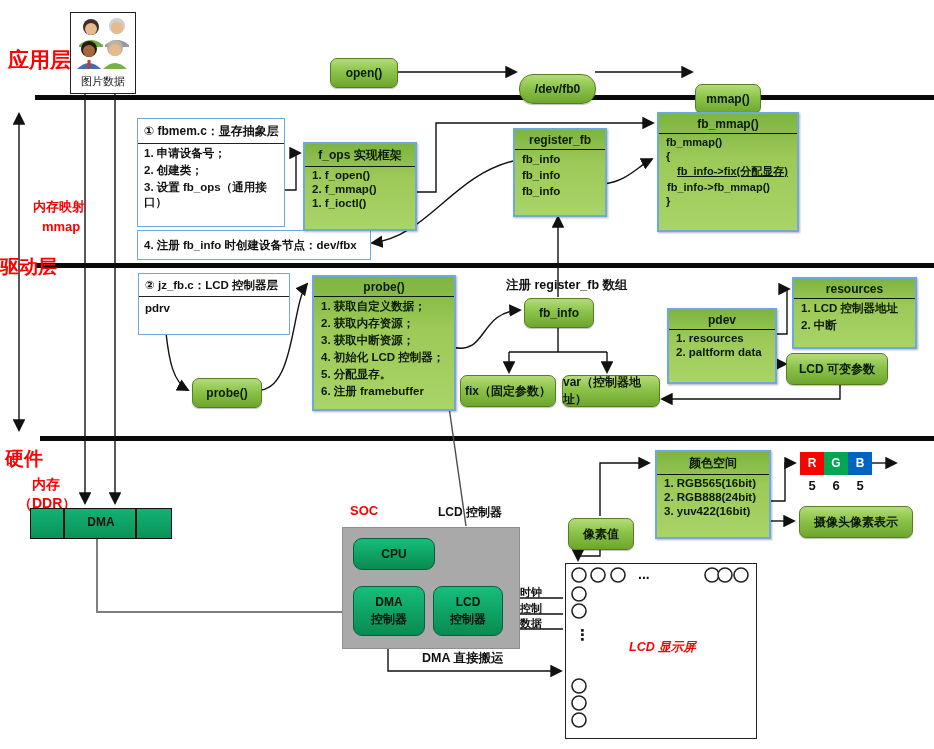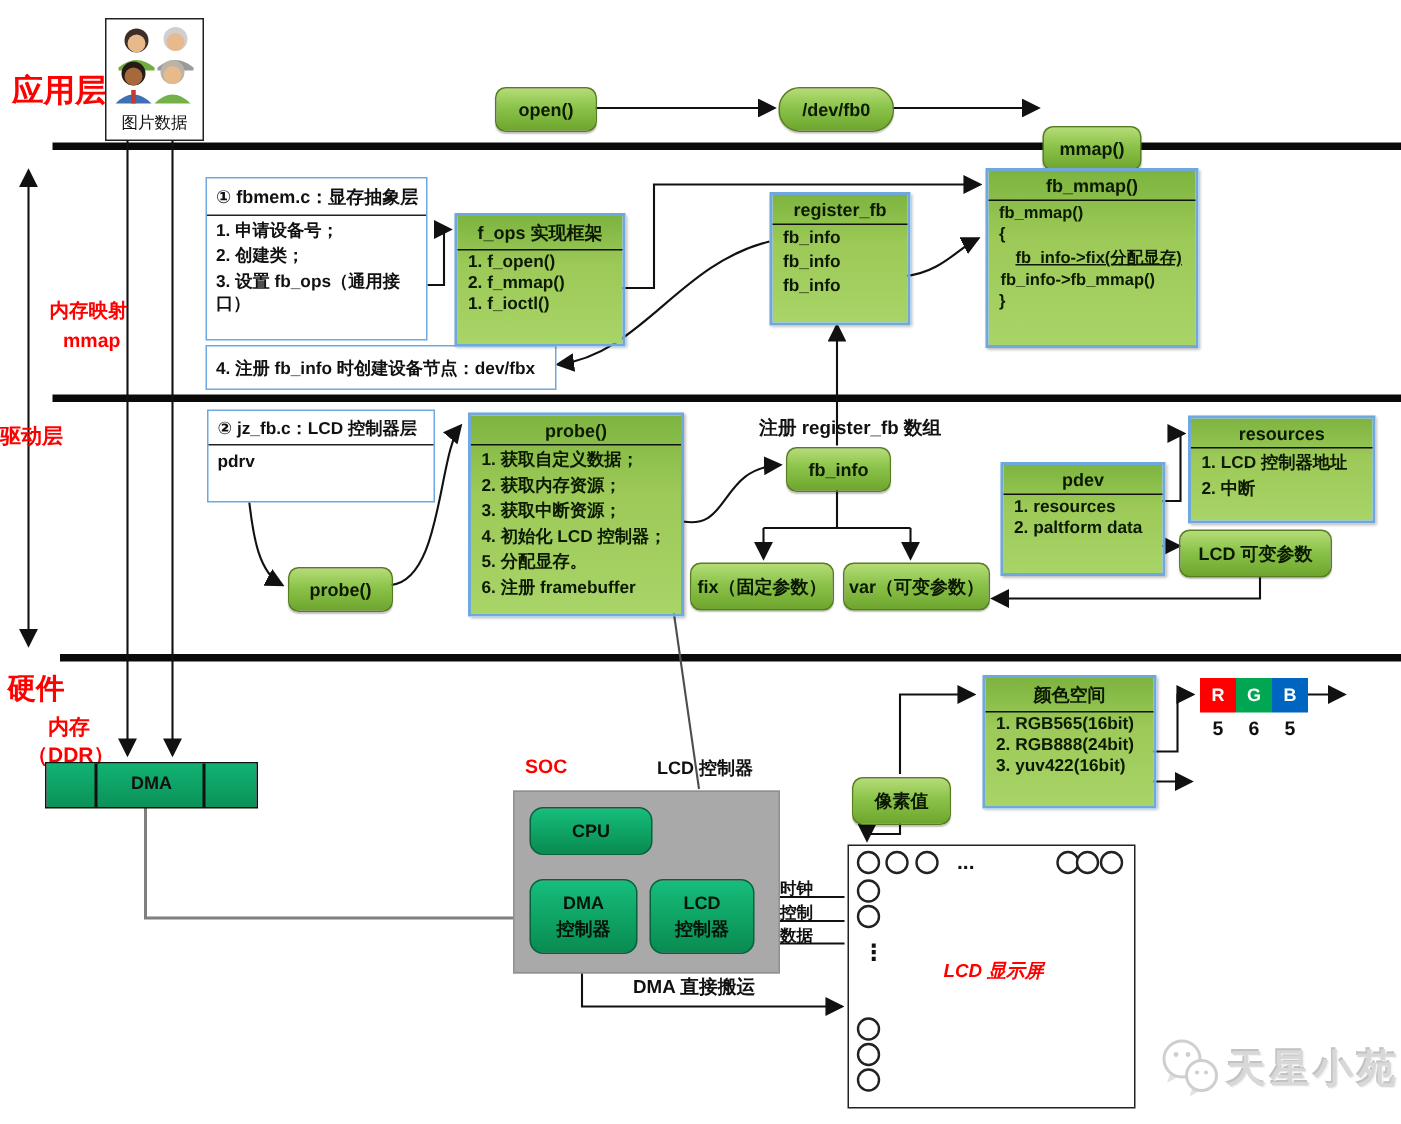--- a/index.html
+++ b/index.html
@@ -76,21 +76,21 @@
       <path d="M767 521 H794" marker-end="url(#arr)"></path>
       <path d="M85 92 V503" marker-end="url(#arr)"></path>
       <path d="M115 92 V503" marker-end="url(#arr)"></path>
       <path d="M19 114 V430" marker-start="url(#arr)" marker-end="url(#arr)"></path>
     </g>
     <path d="M449 407 L466 526" stroke="#4d4d4d" stroke-width="1.4" fill="none"></path>
     <path d="M97 537 V612 H342" stroke="#7f7f7f" stroke-width="2" fill="none"></path>
   </svg>
 
   <div class="abs z3 redlab" style="left:8px;top:46px;font-size:21px;">应用层</div>
-  <div class="abs z3 redlab" style="left:0px;top:254px;font-size:14px;margin-top:28px;">驱动层</div>
+  <div class="abs z3 redlab" style="left:0px;top:254px;font-size:19px;">驱动层</div>
   <div class="abs z3 redlab" style="left:5px;top:446px;font-size:19px;">硬件</div>
   <div class="abs z3 redlab" style="left:33px;top:198px;font-size:13px;">内存映射</div>
   <div class="abs z3 redlab" style="left:42px;top:219px;font-size:13px;">mmap</div>
   <div class="abs z3 redlab" style="left:32px;top:476px;font-size:14px;">内存</div>
   <div class="abs z3 redlab" style="left:18px;top:495px;font-size:14px;">（DDR）</div>
 
   <div class="abs z3" style="left:70px;top:12px;width:64px;height:80px;border:1.6px solid #222;background:#fff;">
     <svg width="60" height="56" style="display:block;margin:2px auto 0;">
       <circle cx="18" cy="12" r="8" fill="#3c2e28"></circle>
         <circle cx="18" cy="14" r="6" fill="#e8b98a"></circle>
@@ -103,21 +103,21 @@
       <path d="M4 54 Q16 42 28 54 z" fill="#3f6fb5"></path>
         <rect x="14.5" y="45" width="3" height="9" fill="#c23b2e"></rect>
       <circle cx="42" cy="33" r="8" fill="#b9b3a8"></circle>
         <circle cx="42" cy="35" r="6" fill="#e8b98a"></circle>
       <path d="M30 54 Q42 42 54 54 z" fill="#74b14a"></path>
     </svg>
     <div style="text-align:center;font-size:11px;margin-top:3px;">图片数据</div>
   </div>
 
   <div class="chip" style="left:330px;top:58px;width:66px;height:28px;">open()</div>
-  <div class="chip" style="left:519px;top:58px;width:75px;height:28px;border-radius:14px;">/dev/fb0</div>
+  <div class="chip" style="left:519px;top:74px;width:75px;height:28px;border-radius:14px;">/dev/fb0</div>
   <div class="chip" style="left:695px;top:58px;width:64px;height:28px;margin-top:26px;">mmap()</div>
 
   <div class="wbox" style="left:137px;top:118px;width:146px;height:107px;">
     <div class="ttl">① fbmem.c：显存抽象层</div>
     <div class="itm">1. 申请设备号；</div>
     <div class="itm">2. 创建类；</div>
     <div class="itm" style="white-space:normal;">3. 设置 fb_ops（通用接口）</div>
   </div>
   <div class="wbox" style="left:137px;top:230px;width:232px;height:28px;display:flex;align-items:center;">
     <div class="itm" style="padding-top:0;">4. 注册 fb_info 时创建设备节点：dev/fbx</div>
@@ -159,21 +159,21 @@
     <div class="itm">2. 获取内存资源；</div>
     <div class="itm">3. 获取中断资源；</div>
     <div class="itm">4. 初始化 LCD 控制器；</div>
     <div class="itm">5. 分配显存。</div>
     <div class="itm">6. 注册 framebuffer</div>
   </div>
 
   <div class="note" style="left:506px;top:277px;">注册 register_fb 数组</div>
   <div class="chip" style="left:524px;top:298px;width:68px;height:28px;">fb_info</div>
   <div class="chip" style="left:460px;top:375px;width:94px;height:30px;">fix（固定参数）</div>
-  <div class="chip" style="left:562px;top:375px;width:96px;height:30px;">var（可变参数）</div>
+  <div class="chip" style="left:562px;top:375px;width:96px;height:30px;">var（控制器地址）</div>
 
   <div class="gbox" style="left:667px;top:308px;width:106px;height:72px;">
     <div class="ttl">pdev</div>
     <div class="itm">1. resources</div>
     <div class="itm">2. paltform data</div>
   </div>
 
   <div class="gbox" style="left:792px;top:277px;width:121px;height:68px;">
     <div class="ttl">resources</div>
     <div class="itm">1. LCD 控制器地址</div>
@@ -223,20 +223,21 @@
   <div class="abs z3" style="left:800px;top:452px;width:24px;height:23px;background:#ff0000;color:#fff;
        font-weight:bold;font-size:12px;text-align:center;line-height:23px;">R</div>
   <div class="abs z3" style="left:824px;top:452px;width:24px;height:23px;background:#00a651;color:#fff;
        font-weight:bold;font-size:12px;text-align:center;line-height:23px;">G</div>
   <div class="abs z3" style="left:848px;top:452px;width:24px;height:23px;background:#0065c1;color:#fff;
        font-weight:bold;font-size:12px;text-align:center;line-height:23px;">B</div>
   <div class="abs z3" style="left:800px;top:478px;width:24px;text-align:center;font-size:13px;font-weight:600;">5</div>
   <div class="abs z3" style="left:824px;top:478px;width:24px;text-align:center;font-size:13px;font-weight:600;">6</div>
   <div class="abs z3" style="left:848px;top:478px;width:24px;text-align:center;font-size:13px;font-weight:600;">5</div>
 
+  <div class="chip" style="left:799px;top:506px;width:112px;height:30px;font-size:12px;">摄像头像素表示</div>
 
   <div class="abs z3" style="left:565px;top:563px;width:190px;height:174px;background:#fff;border:1.6px solid #222;">
     <svg width="187" height="171">
       <g fill="#fff" stroke="#222" stroke-width="1.6">
         <circle cx="13" cy="11" r="7"></circle>
           <circle cx="32" cy="11" r="7"></circle>
           <circle cx="52" cy="11" r="7"></circle>
         <circle cx="146" cy="11" r="7"></circle>
           <circle cx="159" cy="11" r="7"></circle>
           <circle cx="175" cy="11" r="7"></circle>
@@ -245,32 +246,14 @@
         <circle cx="13" cy="122" r="7"></circle>
           <circle cx="13" cy="139" r="7"></circle>
           <circle cx="13" cy="156" r="7"></circle>
       </g>
     </svg>
     <div style="position:absolute;left:72px;top:2px;font-size:14px;font-weight:bold;">...</div>
     <div style="position:absolute;left:9px;top:62px;font-size:15px;font-weight:bold;">⋮</div>
     <div style="position:absolute;left:63px;top:75px;font-size:12.5px;font-weight:bold;color:#ff0000;font-style:italic;">LCD 显示屏</div>
   </div>
 
-  <div class="abs" style="left:770px;top:690px;z-index:3;display:flex;align-items:center;">
-    <svg width="48" height="44">
-      <g fill="#fff" stroke="#cfcfcf" stroke-width="2">
-        <circle cx="18" cy="16" r="12"></circle>
-        <path d="M10 26 L8 32 L15 28 z" stroke="none" fill="#cfcfcf" opacity=".6"></path>
-        <circle cx="31" cy="27" r="10"></circle>
-        <path d="M25 35 L23 41 L30 37 z" stroke="none" fill="#cfcfcf" opacity=".6"></path>
-      </g>
-      <g fill="#cfcfcf">
-        <circle cx="14" cy="13" r="1.6"></circle>
-          <circle cx="22" cy="13" r="1.6"></circle>
-        <circle cx="28" cy="25" r="1.4"></circle>
-          <circle cx="34" cy="25" r="1.4"></circle>
-      </g>
-    </svg>
-    <span style="font-size:26px;font-weight:bold;color:#d8d8d8;letter-spacing:3px;
-          text-shadow:1px 1px 0 #f2f2f2, -1px -1px 0 #c2c2c2;">天星小苑</span>
-  </div>
 
 </div>
 
 </body></html>

